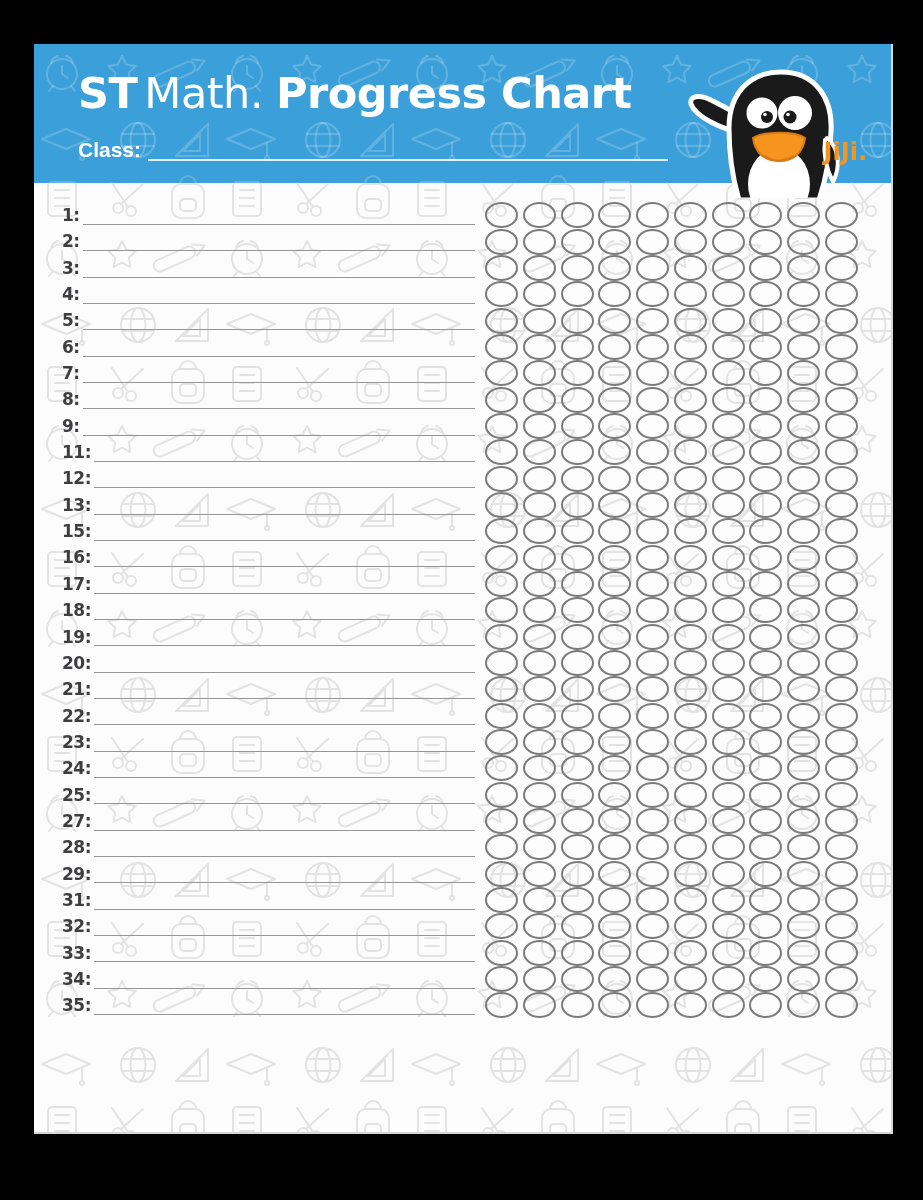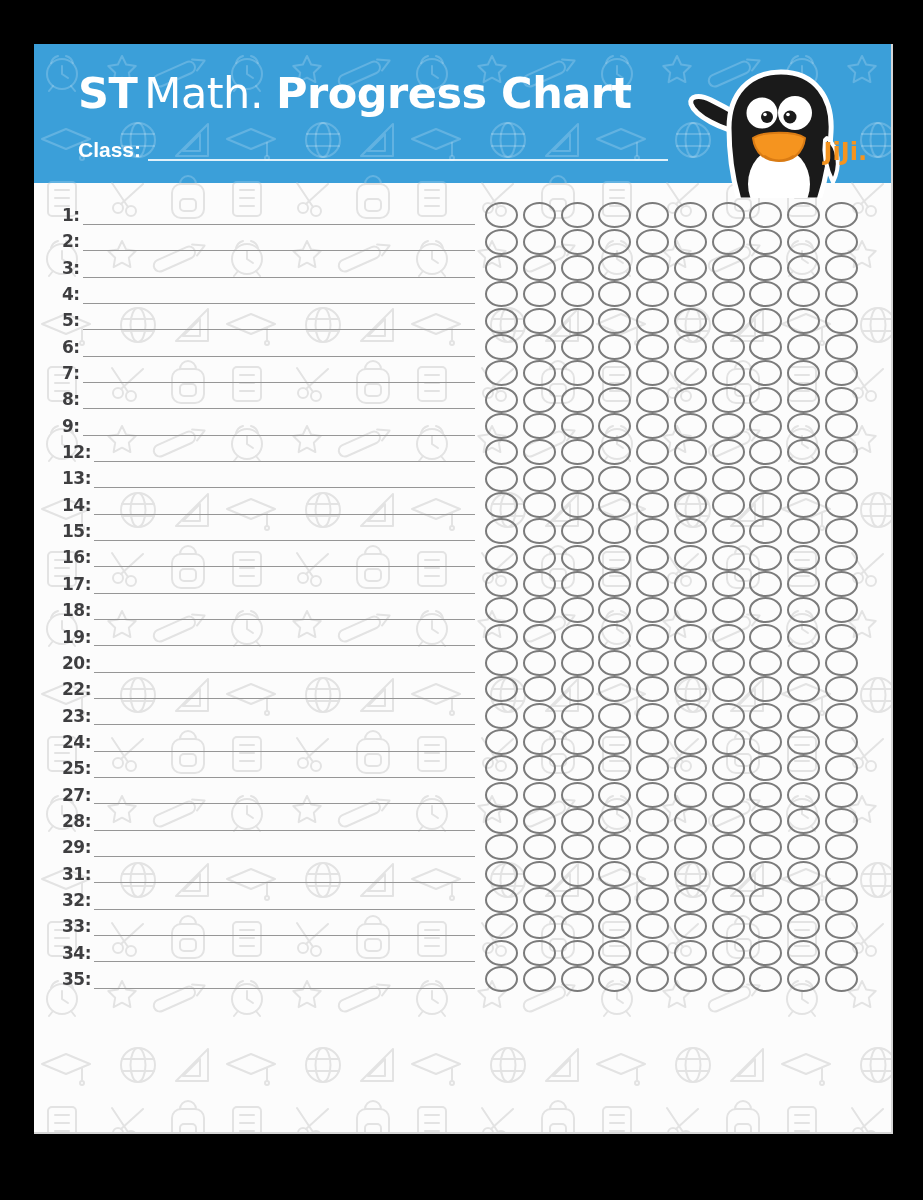--- a/index.html
+++ b/index.html
@@ -285,20 +285,36 @@
           <span class="bubble"></span>
           <span class="bubble"></span>
           <span class="bubble"></span>
           <span class="bubble"></span>
           <span class="bubble"></span>
           <span class="bubble"></span>
           <span class="bubble"></span>
         </span>
       </div>
       <div class="row">
+        <span class="rlabel">11:</span>
+        <span class="nline"></span>
+        <span class="bubbles">
+          <span class="bubble"></span>
+          <span class="bubble"></span>
+          <span class="bubble"></span>
+          <span class="bubble"></span>
+          <span class="bubble"></span>
+          <span class="bubble"></span>
+          <span class="bubble"></span>
+          <span class="bubble"></span>
+          <span class="bubble"></span>
+          <span class="bubble"></span>
+        </span>
+      </div>
+      <div class="row">
         <span class="rlabel">12:</span>
         <span class="nline"></span>
         <span class="bubbles">
           <span class="bubble"></span>
           <span class="bubble"></span>
           <span class="bubble"></span>
           <span class="bubble"></span>
           <span class="bubble"></span>
           <span class="bubble"></span>
           <span class="bubble"></span>
@@ -317,36 +333,20 @@
           <span class="bubble"></span>
           <span class="bubble"></span>
           <span class="bubble"></span>
           <span class="bubble"></span>
           <span class="bubble"></span>
           <span class="bubble"></span>
           <span class="bubble"></span>
         </span>
       </div>
       <div class="row">
-        <span class="rlabel">14:</span>
-        <span class="nline"></span>
-        <span class="bubbles">
-          <span class="bubble"></span>
-          <span class="bubble"></span>
-          <span class="bubble"></span>
-          <span class="bubble"></span>
-          <span class="bubble"></span>
-          <span class="bubble"></span>
-          <span class="bubble"></span>
-          <span class="bubble"></span>
-          <span class="bubble"></span>
-          <span class="bubble"></span>
-        </span>
-      </div>
-      <div class="row">
         <span class="rlabel">15:</span>
         <span class="nline"></span>
         <span class="bubbles">
           <span class="bubble"></span>
           <span class="bubble"></span>
           <span class="bubble"></span>
           <span class="bubble"></span>
           <span class="bubble"></span>
           <span class="bubble"></span>
           <span class="bubble"></span>
@@ -429,20 +429,36 @@
           <span class="bubble"></span>
           <span class="bubble"></span>
           <span class="bubble"></span>
           <span class="bubble"></span>
           <span class="bubble"></span>
           <span class="bubble"></span>
           <span class="bubble"></span>
         </span>
       </div>
       <div class="row">
+        <span class="rlabel">21:</span>
+        <span class="nline"></span>
+        <span class="bubbles">
+          <span class="bubble"></span>
+          <span class="bubble"></span>
+          <span class="bubble"></span>
+          <span class="bubble"></span>
+          <span class="bubble"></span>
+          <span class="bubble"></span>
+          <span class="bubble"></span>
+          <span class="bubble"></span>
+          <span class="bubble"></span>
+          <span class="bubble"></span>
+        </span>
+      </div>
+      <div class="row">
         <span class="rlabel">22:</span>
         <span class="nline"></span>
         <span class="bubbles">
           <span class="bubble"></span>
           <span class="bubble"></span>
           <span class="bubble"></span>
           <span class="bubble"></span>
           <span class="bubble"></span>
           <span class="bubble"></span>
           <span class="bubble"></span>

